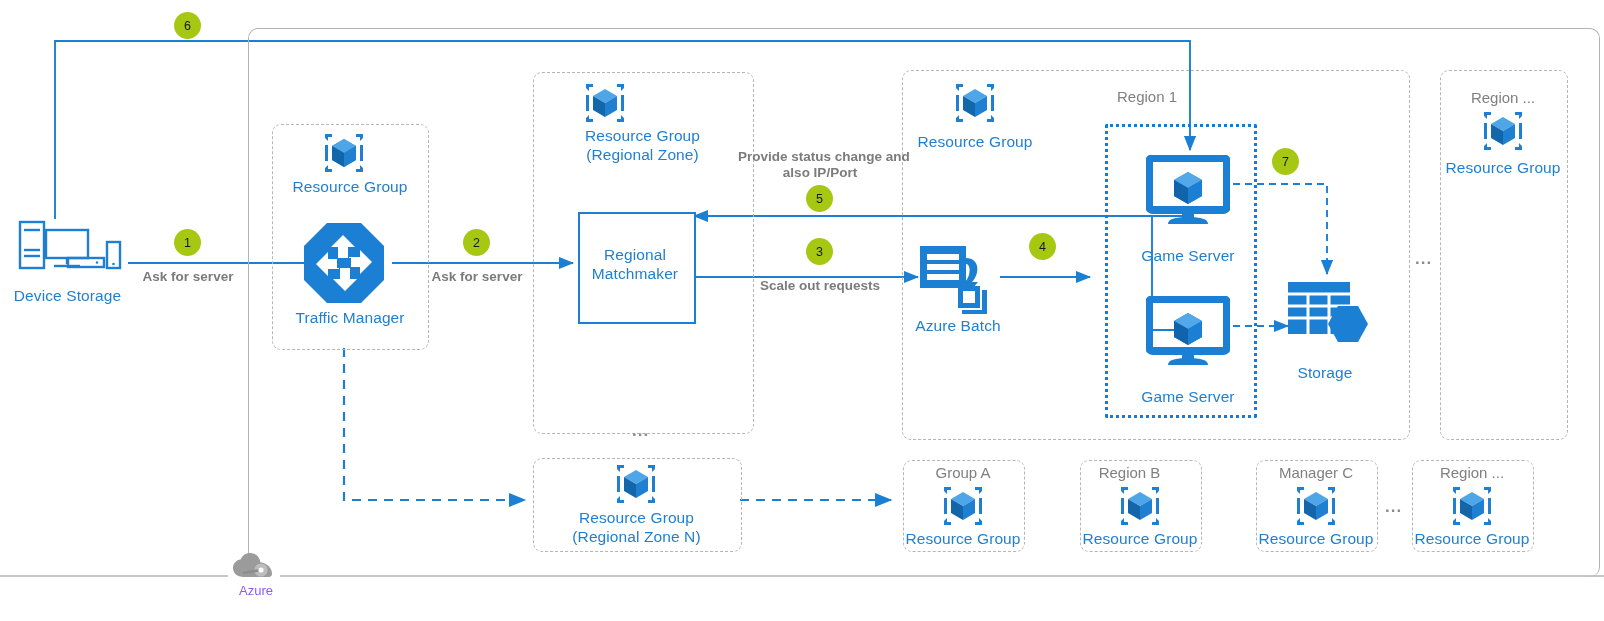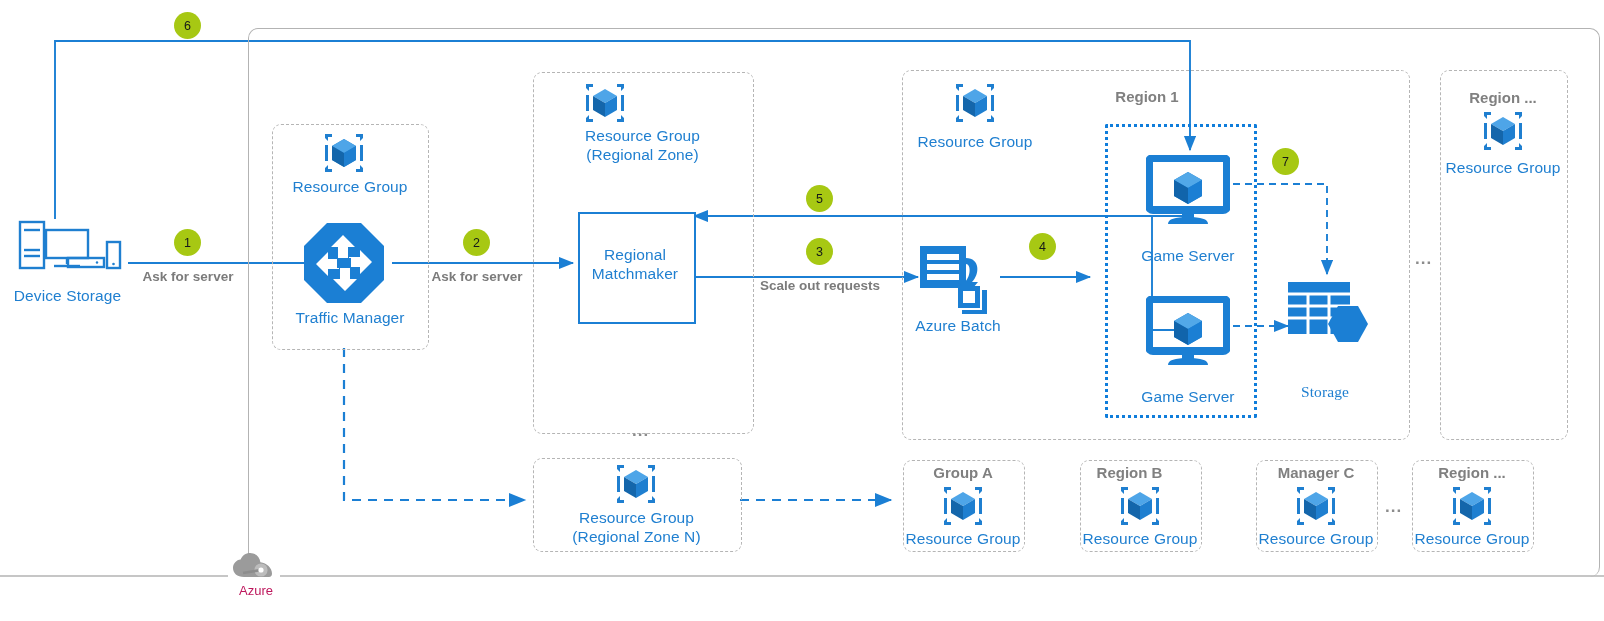--- a/index.html
+++ b/index.html
@@ -47,28 +47,28 @@
     font-size:13.5px;
     font-weight:bold;
     line-height:16px;
     text-align:center;
     white-space:pre;
   }
   .lbl-region{
     position:absolute;
     color:#808080;
     font-size:15px;
-    font-weight:bold;
+    font-weight:normal;
     line-height:18px;
     text-align:center;
     white-space:pre;
   }
   .lbl-azure{
     position:absolute;
-    color:#be185d;
+    color:#8b5cf6;
     font-size:13px;
     line-height:16px;
     text-align:center;
     white-space:pre;
   }
   .ellipsis{
     position:absolute;
     color:#8c8c8c;
     font-size:17px;
     font-weight:bold;
@@ -326,21 +326,21 @@
       <g stroke="#ffffff" stroke-width="3" fill="none">
         <line x1="2" y1="14" x2="64" y2="14"></line>
         <line x1="2" y1="26" x2="64" y2="26"></line>
         <line x1="2" y1="38" x2="64" y2="38"></line>
         <line x1="22" y1="14" x2="22" y2="54"></line>
         <line x1="43" y1="14" x2="43" y2="54"></line>
       </g>
       <path d="M52,26 L72,26 L82,44 L72,62 L52,62 L42,44 Z" fill="#1b7fd4"></path>
     </svg>
   </div>
-  <div class="lbl-blue" style="left:1262px;top:382px;width:126px;font-family:Liberation Serif, serif;">Storage</div>
+  <div class="lbl-blue" style="left:1262px;top:363px;width:126px;">Storage</div>
 
   <div class="dash-box" style="left:1440px;top:70px;width:126px;height:368px;"></div>
   <div class="lbl-region" style="left:1440px;top:89px;width:126px;">Region ...</div>
   <div class="icon" style="left:1481px;top:110px;width:44px;height:42px;">
     <svg viewBox="0 0 44 42" width="44" height="42">
       <g fill="#1f7fd0">
         <path d="M3,6 L3,2 L10,2 L10,5 L6,5 L6,9 Z"></path>
           <path d="M3,36 L3,40 L10,40 L10,37 L6,37 L6,33 Z"></path>
         <path d="M41,6 L41,2 L34,2 L34,5 L38,5 L38,9 Z"></path>
           <path d="M41,36 L41,40 L34,40 L34,37 L38,37 L38,33 Z"></path>
@@ -439,18 +439,20 @@
 
   <div class="badge" style="left:463px;top:229px;">2</div>
   <div class="lbl-grey-b" style="left:415px;top:269px;width:124px;">Ask for server</div>
 
   <div class="badge" style="left:806px;top:238px;">3</div>
   <div class="lbl-grey-b" style="left:757px;top:278px;width:126px;">Scale out requests</div>
 
   <div class="badge" style="left:1029px;top:233px;">4</div>
 
   <div class="badge" style="left:806px;top:185px;">5</div>
+  <div class="lbl-grey-b" style="left:738px;top:149px;width:164px;">Provide status change and
+also IP/Port</div>
 
   <div class="badge" style="left:174px;top:12px;">6</div>
 
   <div class="badge" style="left:1272px;top:148px;">7</div>
 
 </div>
 
 </body></html>

